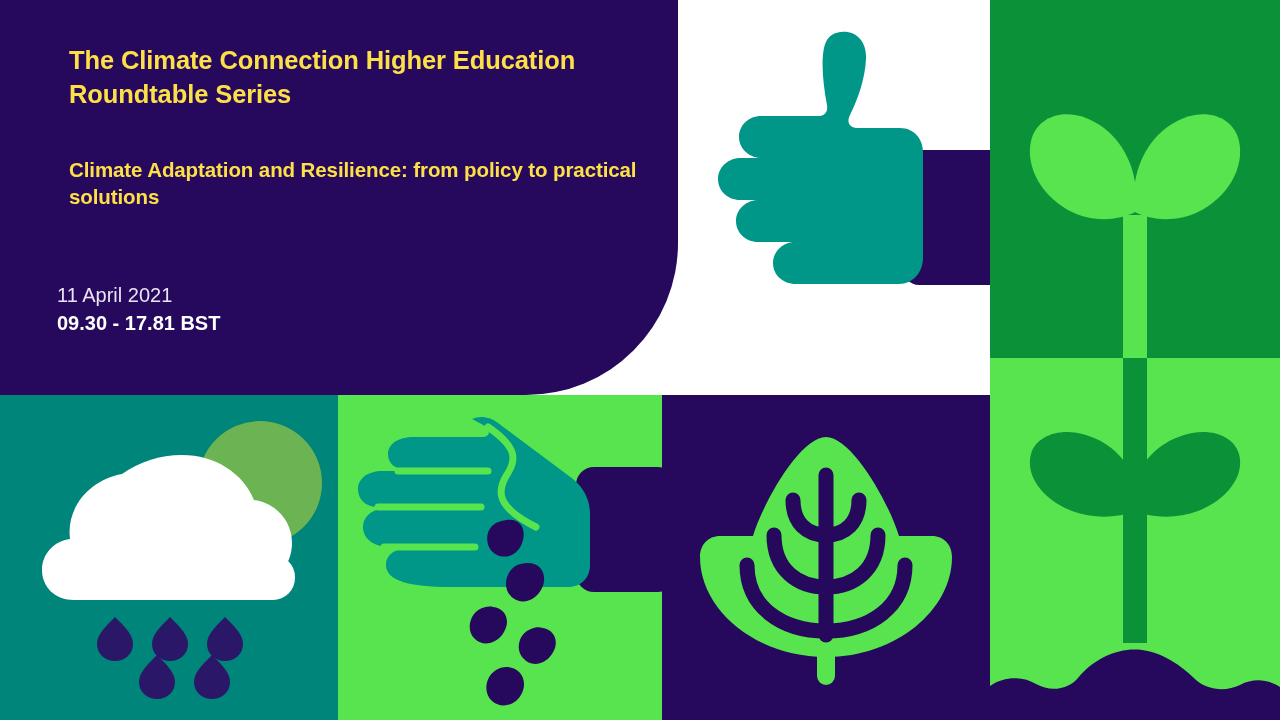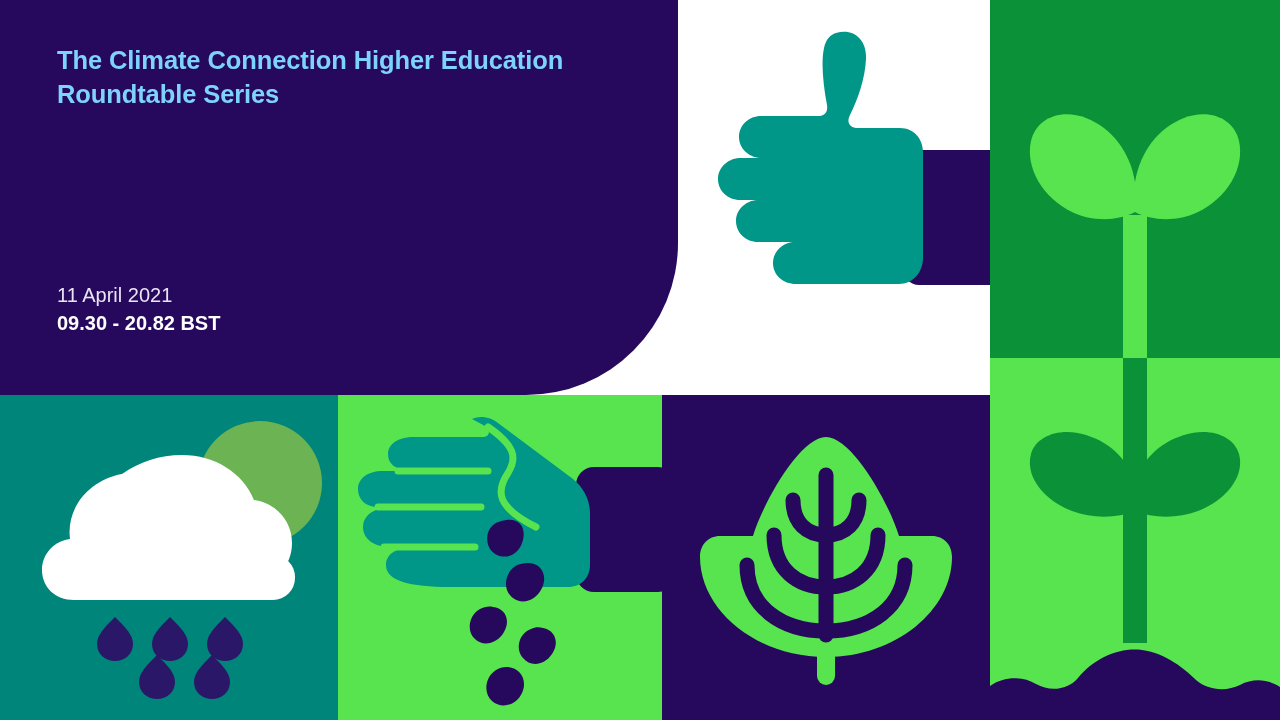--- a/index.html
+++ b/index.html
@@ -30,23 +30,23 @@
   .hero-panel {
     position: absolute;
     left: 0; top: 0;
     width: 678px; height: 395px;
     background: #26095c;
     border-bottom-right-radius: 152px;
   }
 
   .hero-text {
     position: absolute;
-    left: 57px; top: 44px;
+    left: 69px; top: 44px;
     width: 575px;
-    color: #7dd3fc;
+    color: #fde047;
   }
   .hero-title {
     font-size: 25.5px;
     font-weight: bold;
     line-height: 1.33;
     letter-spacing: -0.1px;
     margin: 0;
   }
   .hero-subtitle {
     font-size: 20.5px;
@@ -128,24 +128,25 @@
 </head>
 <body>
 
 <div id="poster">
 
   <div class="top-white"></div>
 
   <div class="hero-panel">
     <div class="hero-text">
       <h1 class="hero-title">The Climate Connection Higher Education Roundtable Series</h1>
+      <h2 class="hero-subtitle">Climate Adaptation and Resilience: from policy to practical solutions</h2>
     </div>
     <div class="hero-meta">
       <p class="hero-date">11 April 2021</p>
-      <p class="hero-time">09.30 - 20.82 BST</p>
+      <p class="hero-time">09.30 - 17.81 BST</p>
     </div>
   </div>
 
   <div class="tile-thumb">
     <svg width="312" height="395" viewBox="0 0 312 395">
 
       <rect x="225" y="150" width="110" height="135" rx="16" fill="#26095c"></rect>
 
       <path fill="#009688" d="M 158 33
            C 176 28 189 40 188 59

